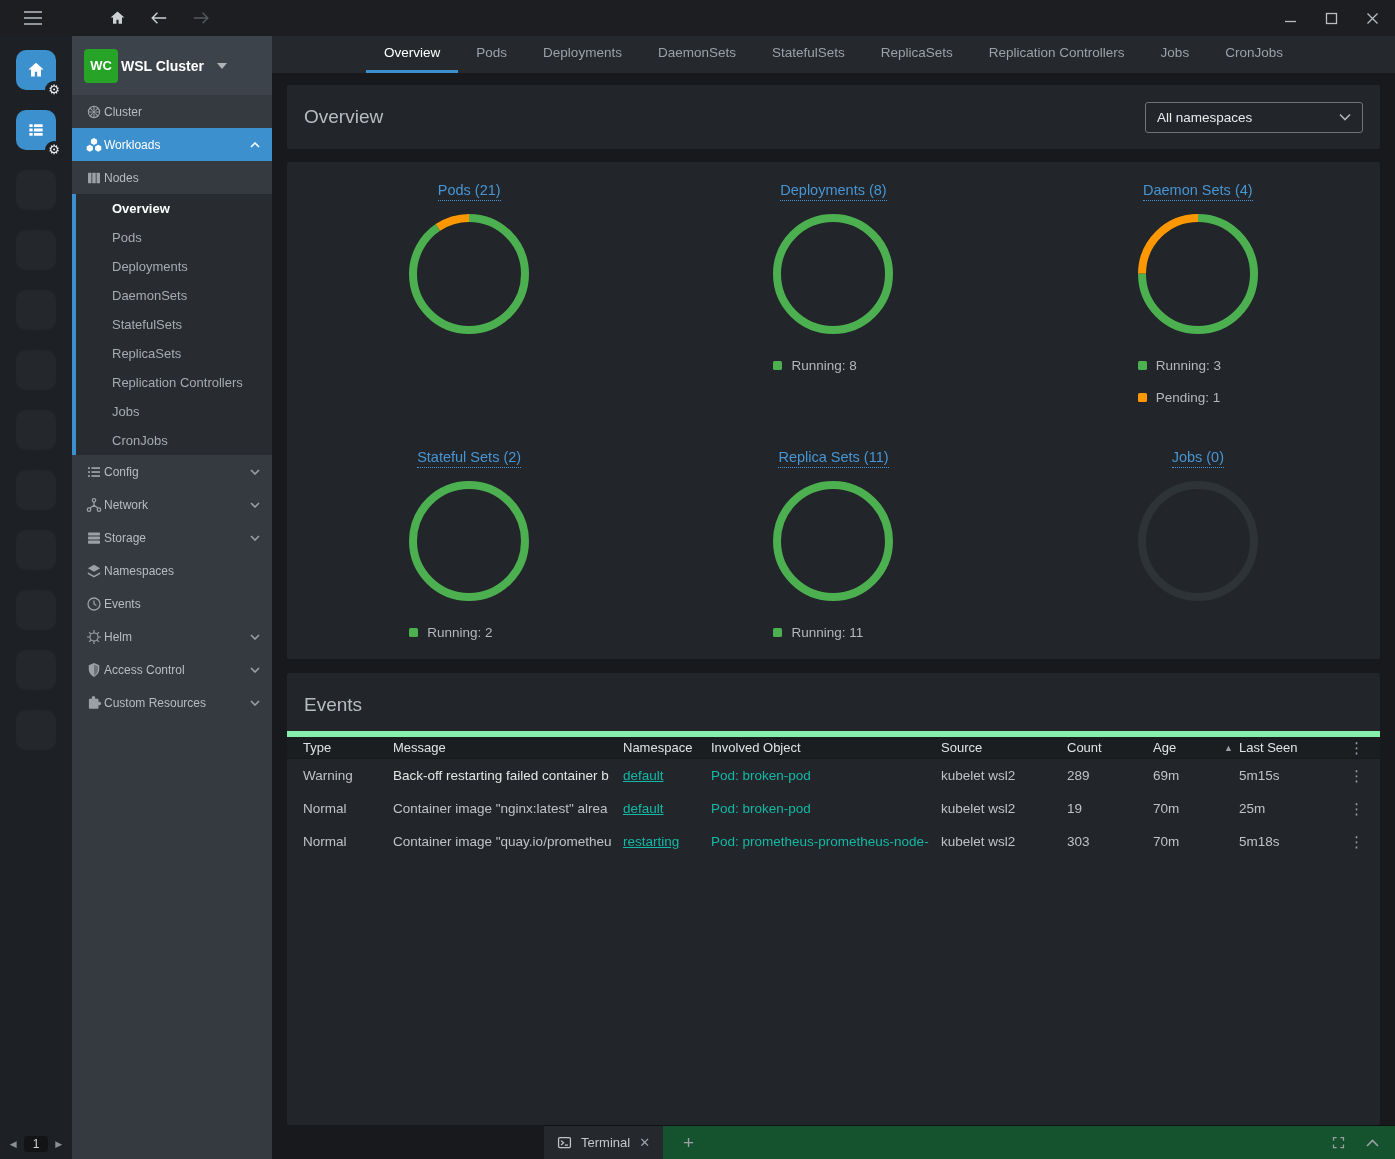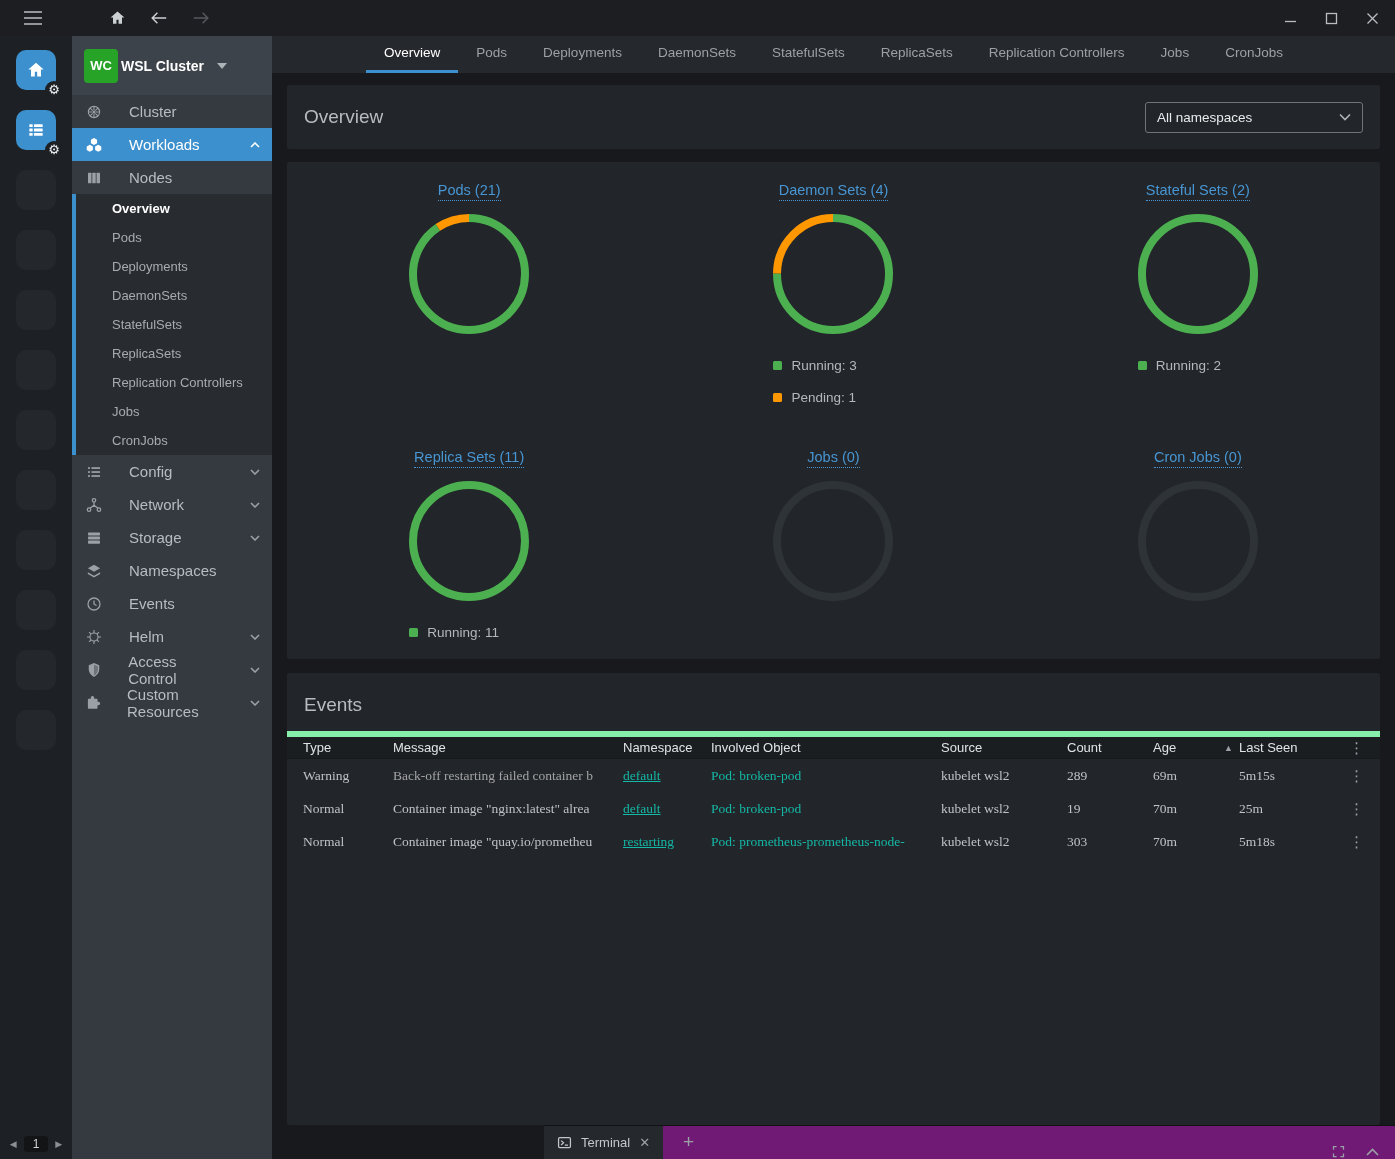--- a/index.html
+++ b/index.html
@@ -25,21 +25,21 @@
   .rail-pager { position:absolute; bottom:7px; left:0; width:72px; display:flex; align-items:center; justify-content:center; gap:7px; }
   .pager-arrow { color:#8b9095; font-size:9px; cursor:pointer; }
   .pager-num { background:#121416; border-radius:3px; padding:1px 9px; color:#d0d3d6; font-size:12px; }
 
   
   .sidebar { position:absolute; left:72px; top:36px; width:200px; bottom:0; background:#353a40; z-index:5; }
   .cluster-header { height:59px; background:#3d434a; display:flex; align-items:center; padding:0 12px; gap:3px; cursor:pointer; }
   .cluster-badge { width:34px; height:34px; border-radius:4px; background:#27a327; color:#fff; font-weight:bold; font-size:13px; display:flex; align-items:center; justify-content:center; }
   .cluster-name { color:#fff; font-weight:bold; font-size:14px; }
   .cluster-caret { color:#aeb3b8; margin-left:10px; }
-  .nav-item { height:33px; display:flex; align-items:center; padding:0 12px; gap:25px; color:#b7bcc1; font-size:15px; cursor:pointer; }
+  .nav-item { height:33px; display:flex; align-items:center; padding:0 12px; gap:0; color:#b7bcc1; font-size:12px; cursor:pointer; }
   .nav-ic { width:20px; display:flex; justify-content:center; color:#9aa0a5; }
   .nav-item.active { background:#3d90ce; color:#fff; }
   .nav-item.active .nav-ic, .nav-item.active .chev { color:#fff; }
   .chev { margin-left:auto; color:#9aa0a5; display:flex; }
   .submenu { background:#282c31; border-left:4px solid #3d90ce; }
   .sub-item { height:29px; line-height:29px; padding-left:36px; color:#a6abb0; font-size:13px; cursor:pointer; }
   .sub-item.active { color:#fff; font-weight:bold; }
 
   
   .main { position:absolute; left:272px; top:36px; right:0; bottom:0; background:#17191c; }
@@ -64,28 +64,28 @@
   .legend-sq { width:9px; height:9px; border-radius:1.5px; flex:none; }
 
   .events-panel { flex:1; display:flex; flex-direction:column; overflow:hidden; }
   .events-title { padding:21px 17px 15px; color:#b7bcc1; font-size:19px; }
   .egrid { display:grid; grid-template-columns:90px 230px 88px 230px 126px 86px 86px 110px 1fr; padding:0 16px; align-items:center; }
   .thead { height:28px; background:rgba(0,0,0,0.18); border-top:6px solid #86efac; border-bottom:1px solid #17191c; color:#e0e3e6; font-size:13px; }
   .hcell { cursor:pointer; }
   .hcell.age { display:flex; justify-content:space-between; align-items:center; padding-right:6px; }
   .sort-arrow { color:#9aa0a5; font-size:9px; }
   .kebab { text-align:right; color:#9aa0a5; font-size:15px; cursor:pointer; letter-spacing:1px; }
-  .erow { height:33px; font-size:13.5px; color:#bfc3c7;font-family:Liberation Serif, serif; }
+  .erow { height:33px; font-size:13.5px; color:#bfc3c7; }
   .cell { white-space:nowrap; overflow:hidden; padding-right:8px; }
-  .cell.warn { color:#a3a3a3; }
+  .cell.warn { color:#e5e5e5; }
   .cell a { color:#14b8a6; text-decoration:none; cursor:pointer; }
   .cell.ns a { text-decoration:underline; }
 
   
-  .dock { position:absolute; left:272px; right:0; bottom:0; height:34px; background:#701a75; border-top:1px solid #101214; display:flex; align-items:flex-end; z-index:6; }
+  .dock { position:absolute; left:272px; right:0; bottom:0; height:34px; background:#14532d; border-top:1px solid #101214; display:flex; align-items:center; z-index:6; }
   .term-tab { height:100%; display:flex; align-items:center; gap:9px; padding:0 13px; background:#25282d; color:#c3c7cb; font-size:13px; cursor:pointer; }
   .term-close { color:#9aa0a5; font-size:13px; cursor:pointer; }
   .dock-add { color:#9aa0a5; font-size:19px; margin-left:20px; cursor:pointer; line-height:34px; }
   .dock-right { margin-left:auto; display:flex; align-items:center; gap:20px; margin-right:16px; color:#9aa0a5; }
   .dock-right > * { cursor:pointer; }
 </style>
 </head>
 <body>
 
 <div class="topbar">
@@ -366,20 +366,32 @@
     </div>
 
     <div class="panel charts-panel">
       <div class="charts-grid" id="charts">
           <div class="chart">
             <div class="chart-title">Pods (21)</div>
             <svg class="donut" width="120" height="120" viewBox="0 0 120 120">
               <circle cx="60" cy="60" r="56" fill="none" stroke="#4caf50" stroke-width="8" stroke-dasharray="318.3480555637657 33.510321638291146" stroke-dashoffset="0" transform="rotate(-90 60 60)"></circle>
               <circle cx="60" cy="60" r="56" fill="none" stroke="#ff9800" stroke-width="8" stroke-dasharray="33.510321638291124 318.3480555637657" stroke-dashoffset="-318.3480555637657" transform="rotate(-90 60 60)"></circle>
             </svg>
+          </div>
+          <div class="chart">
+            <div class="chart-title">Deployments (8)</div>
+            <svg class="donut" width="120" height="120" viewBox="0 0 120 120">
+              <circle cx="60" cy="60" r="56" fill="none" stroke="#4caf50" stroke-width="8" stroke-dasharray="351.85837720205683 0" stroke-dashoffset="0" transform="rotate(-90 60 60)"></circle>
+            </svg>
+            <div class="legend">
+              <div class="legend-item">
+                <span class="legend-sq" style="background:#4caf50"></span>
+                <span>Running: 8</span>
+              </div>
+            </div>
           </div>
           <div class="chart">
             <div class="chart-title">Daemon Sets (4)</div>
             <svg class="donut" width="120" height="120" viewBox="0 0 120 120">
               <circle cx="60" cy="60" r="56" fill="none" stroke="#4caf50" stroke-width="8" stroke-dasharray="263.89378290154264 87.9645943005142" stroke-dashoffset="0" transform="rotate(-90 60 60)"></circle>
               <circle cx="60" cy="60" r="56" fill="none" stroke="#ff9800" stroke-width="8" stroke-dasharray="87.96459430051421 263.89378290154264" stroke-dashoffset="-263.89378290154264" transform="rotate(-90 60 60)"></circle>
             </svg>
             <div class="legend">
               <div class="legend-item">
                 <span class="legend-sq" style="background:#4caf50"></span>

